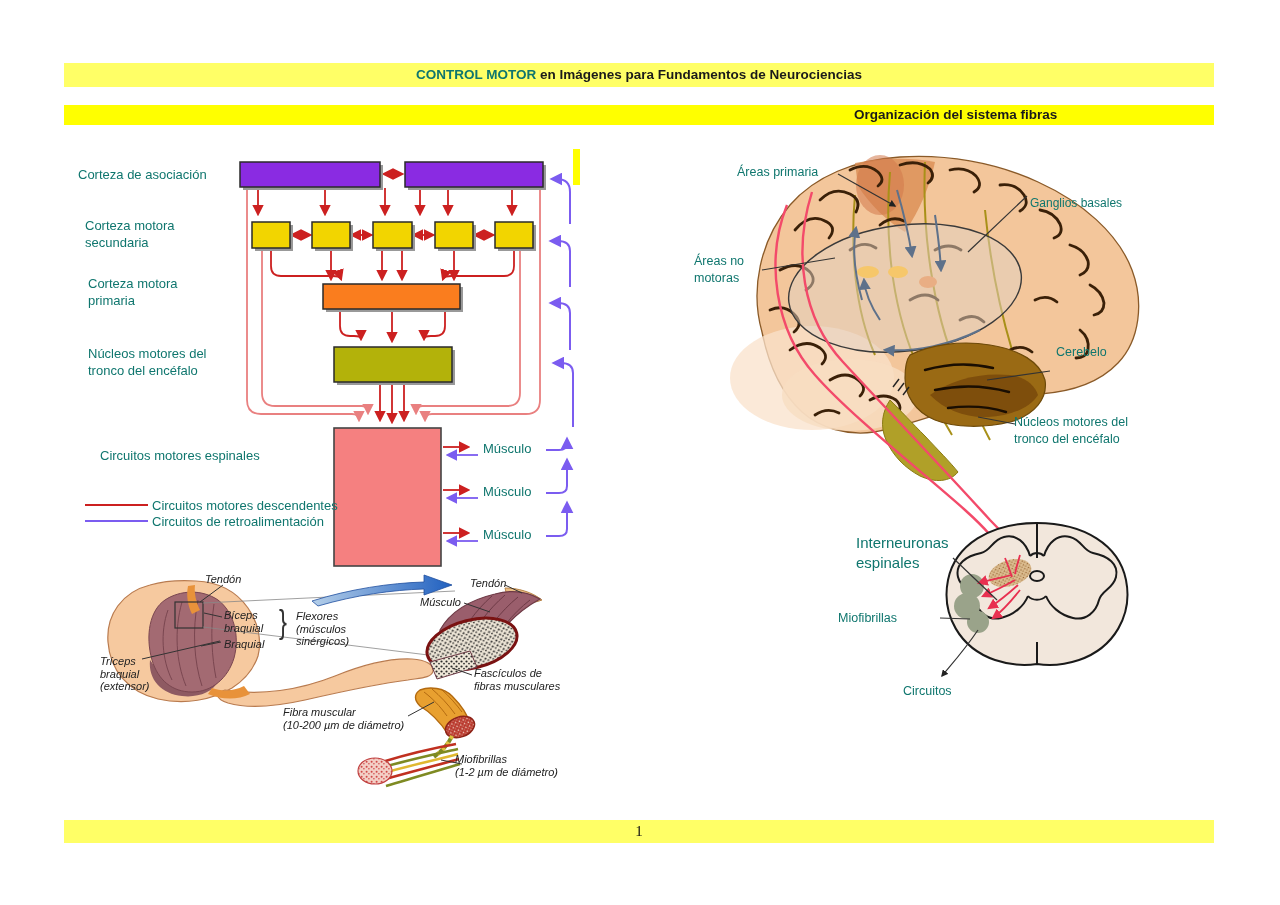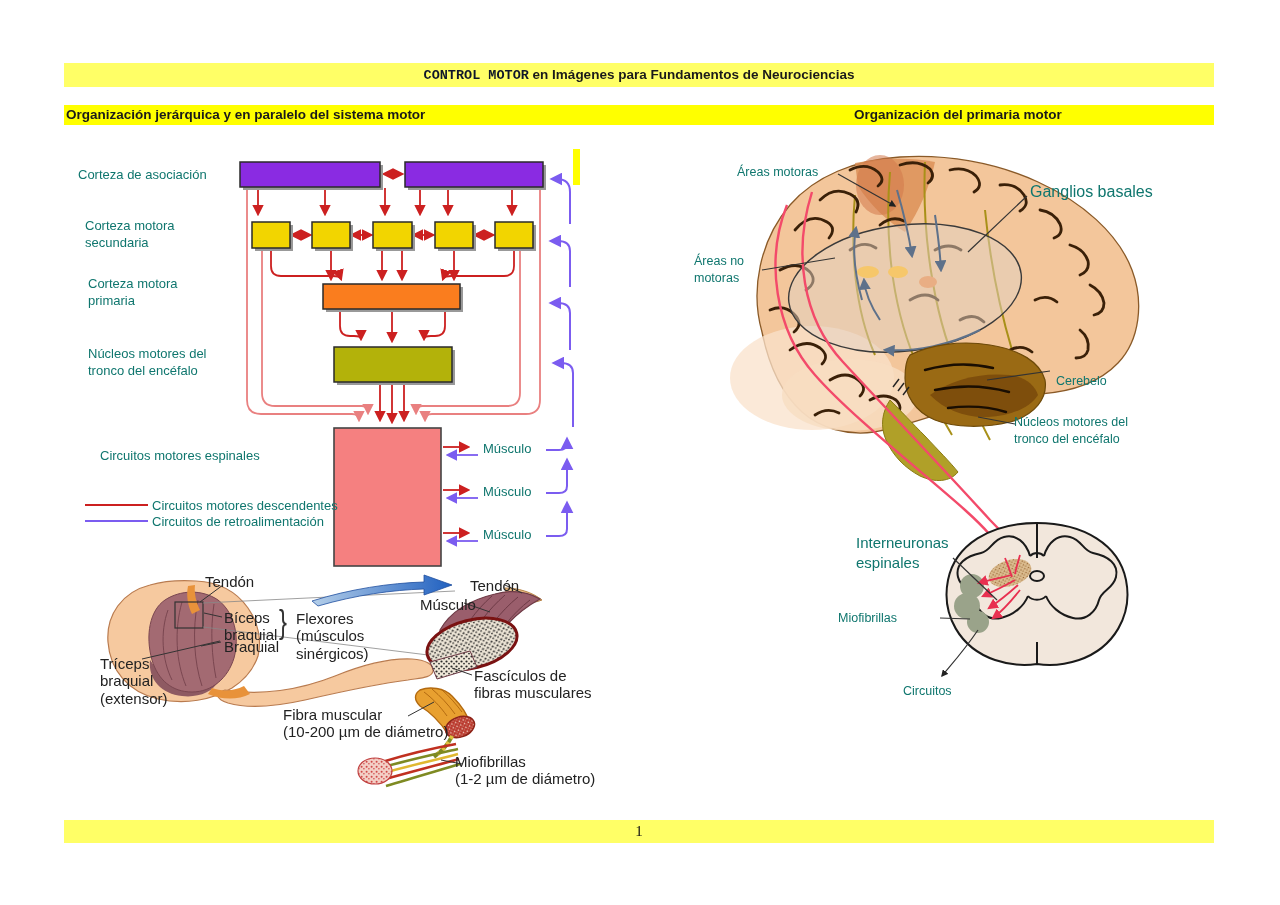--- a/index.html
+++ b/index.html
@@ -1,28 +1,28 @@
 <!DOCTYPE html>
 <html><head>
 <meta charset="utf-8">
 <style>
   html,body{margin:0;padding:0;background:#ffffff;}
   #page{position:relative;width:1280px;height:905px;background:#fff;overflow:hidden;
         font-family:"Liberation Sans",sans-serif;color:#1a1a1a;}
   .bar{position:absolute;left:64px;width:1150px;}
   #title-bar{top:63px;height:24px;background:#FFFF66;text-align:center;
              font-size:13.5px;font-weight:bold;line-height:24px;}
-  #title-bar .red{color:#0f172a;font-family:Liberation Mono, monospace;}
+  #title-bar .red{color:#0f766e;}
   #section-bar{top:105px;height:20px;background:#FFFF00;font-size:13.5px;font-weight:bold;line-height:20px;}
   #section-bar .left{position:absolute;left:2px;top:0;}
   #section-bar .right{position:absolute;left:790px;top:0;}
   #footer-bar{top:820px;height:23px;background:#FFFF66;text-align:center;
               font-family:"Liberation Serif",serif;font-size:15px;line-height:23px;color:#111;}
   .lbl{position:absolute;white-space:pre-line;font-size:13px;line-height:1.32;color:#0f766e;}
-  .sm{font-size:15px;line-height:1.15;color:#222;}
+  .sm{font-size:11px;line-height:1.15;color:#222;font-style:italic;}
   .ctr{text-align:left;}
   #flexores-brace{position:absolute;left:279px;top:604px;font-size:34px;color:#333;
                   transform:scale(0.7,1);transform-origin:left top;line-height:1;}
   svg{position:absolute;left:0;top:0;}
 </style>
 </head>
 <body>
 
 <div id="page">
 
@@ -336,22 +336,21 @@
         <path d="M940,618 L970,619"></path>
         <path d="M978,630 C963,652 950,666 942,676" marker-end="url(#aBlk)"></path>
       </g>
     </g>
   </svg>
 
   <div class="bar" id="title-bar">
     <span class="red">CONTROL MOTOR</span><span> en Imágenes para Fundamentos de Neurociencias</span>
   </div>
   <div class="bar" id="section-bar">
-    <span class="left">Organización jerárquica y en paralelo del sistema motor</span>
-    <span class="right">Organización del primaria motor</span>
+    <span class="right">Organización del sistema fibras</span>
   </div>
   <div class="bar" id="footer-bar">
     <span>1</span>
   </div>
 
   <div class="lbl" style="left:78px;top:166px">Corteza de asociación</div>
   <div class="lbl" style="left:85px;top:217px">Corteza motora
 secundaria</div>
   <div class="lbl" style="left:88px;top:275px">Corteza motora
 primaria</div>
@@ -378,25 +377,25 @@
 
   <div class="lbl sm" style="left:470px;top:577px">Tendón</div>
   <div class="lbl sm" style="left:420px;top:596px">Músculo</div>
   <div class="lbl sm" style="left:474px;top:667px">Fascículos de
 fibras musculares</div>
   <div class="lbl sm" style="left:283px;top:706px">Fibra muscular
 (10-200 µm de diámetro)</div>
   <div class="lbl sm" style="left:455px;top:753px">Miofibrillas
 (1-2 µm de diámetro)</div>
 
-  <div class="lbl" style="left:737px;top:164px;font-size:12.5px">Áreas motoras</div>
-  <div class="lbl" style="left:1030px;top:181px;font-size:16px">Ganglios basales</div>
+  <div class="lbl" style="left:737px;top:164px;font-size:12.5px">Áreas primaria</div>
+  <div class="lbl" style="left:1030px;top:196px;font-size:12px">Ganglios basales</div>
   <div class="lbl ctr" style="left:694px;top:253px;width:66px;font-size:12.5px">Áreas no
 motoras</div>
-  <div class="lbl" style="left:1056px;top:373px;font-size:12.5px">Cerebelo</div>
+  <div class="lbl" style="left:1056px;top:344px;font-size:12.5px">Cerebelo</div>
   <div class="lbl ctr" style="left:1014px;top:414px;width:145px;font-size:12.5px">Núcleos motores del
 tronco del encéfalo</div>
   <div class="lbl ctr" style="left:856px;top:533px;width:92px;font-size:15px">Interneuronas
 espinales</div>
   <div class="lbl" style="left:838px;top:610px;font-size:12.5px">Miofibrillas</div>
   <div class="lbl" style="left:903px;top:683px;font-size:12.5px">Circuitos</div>
 
 </div>
 
 </body></html>

